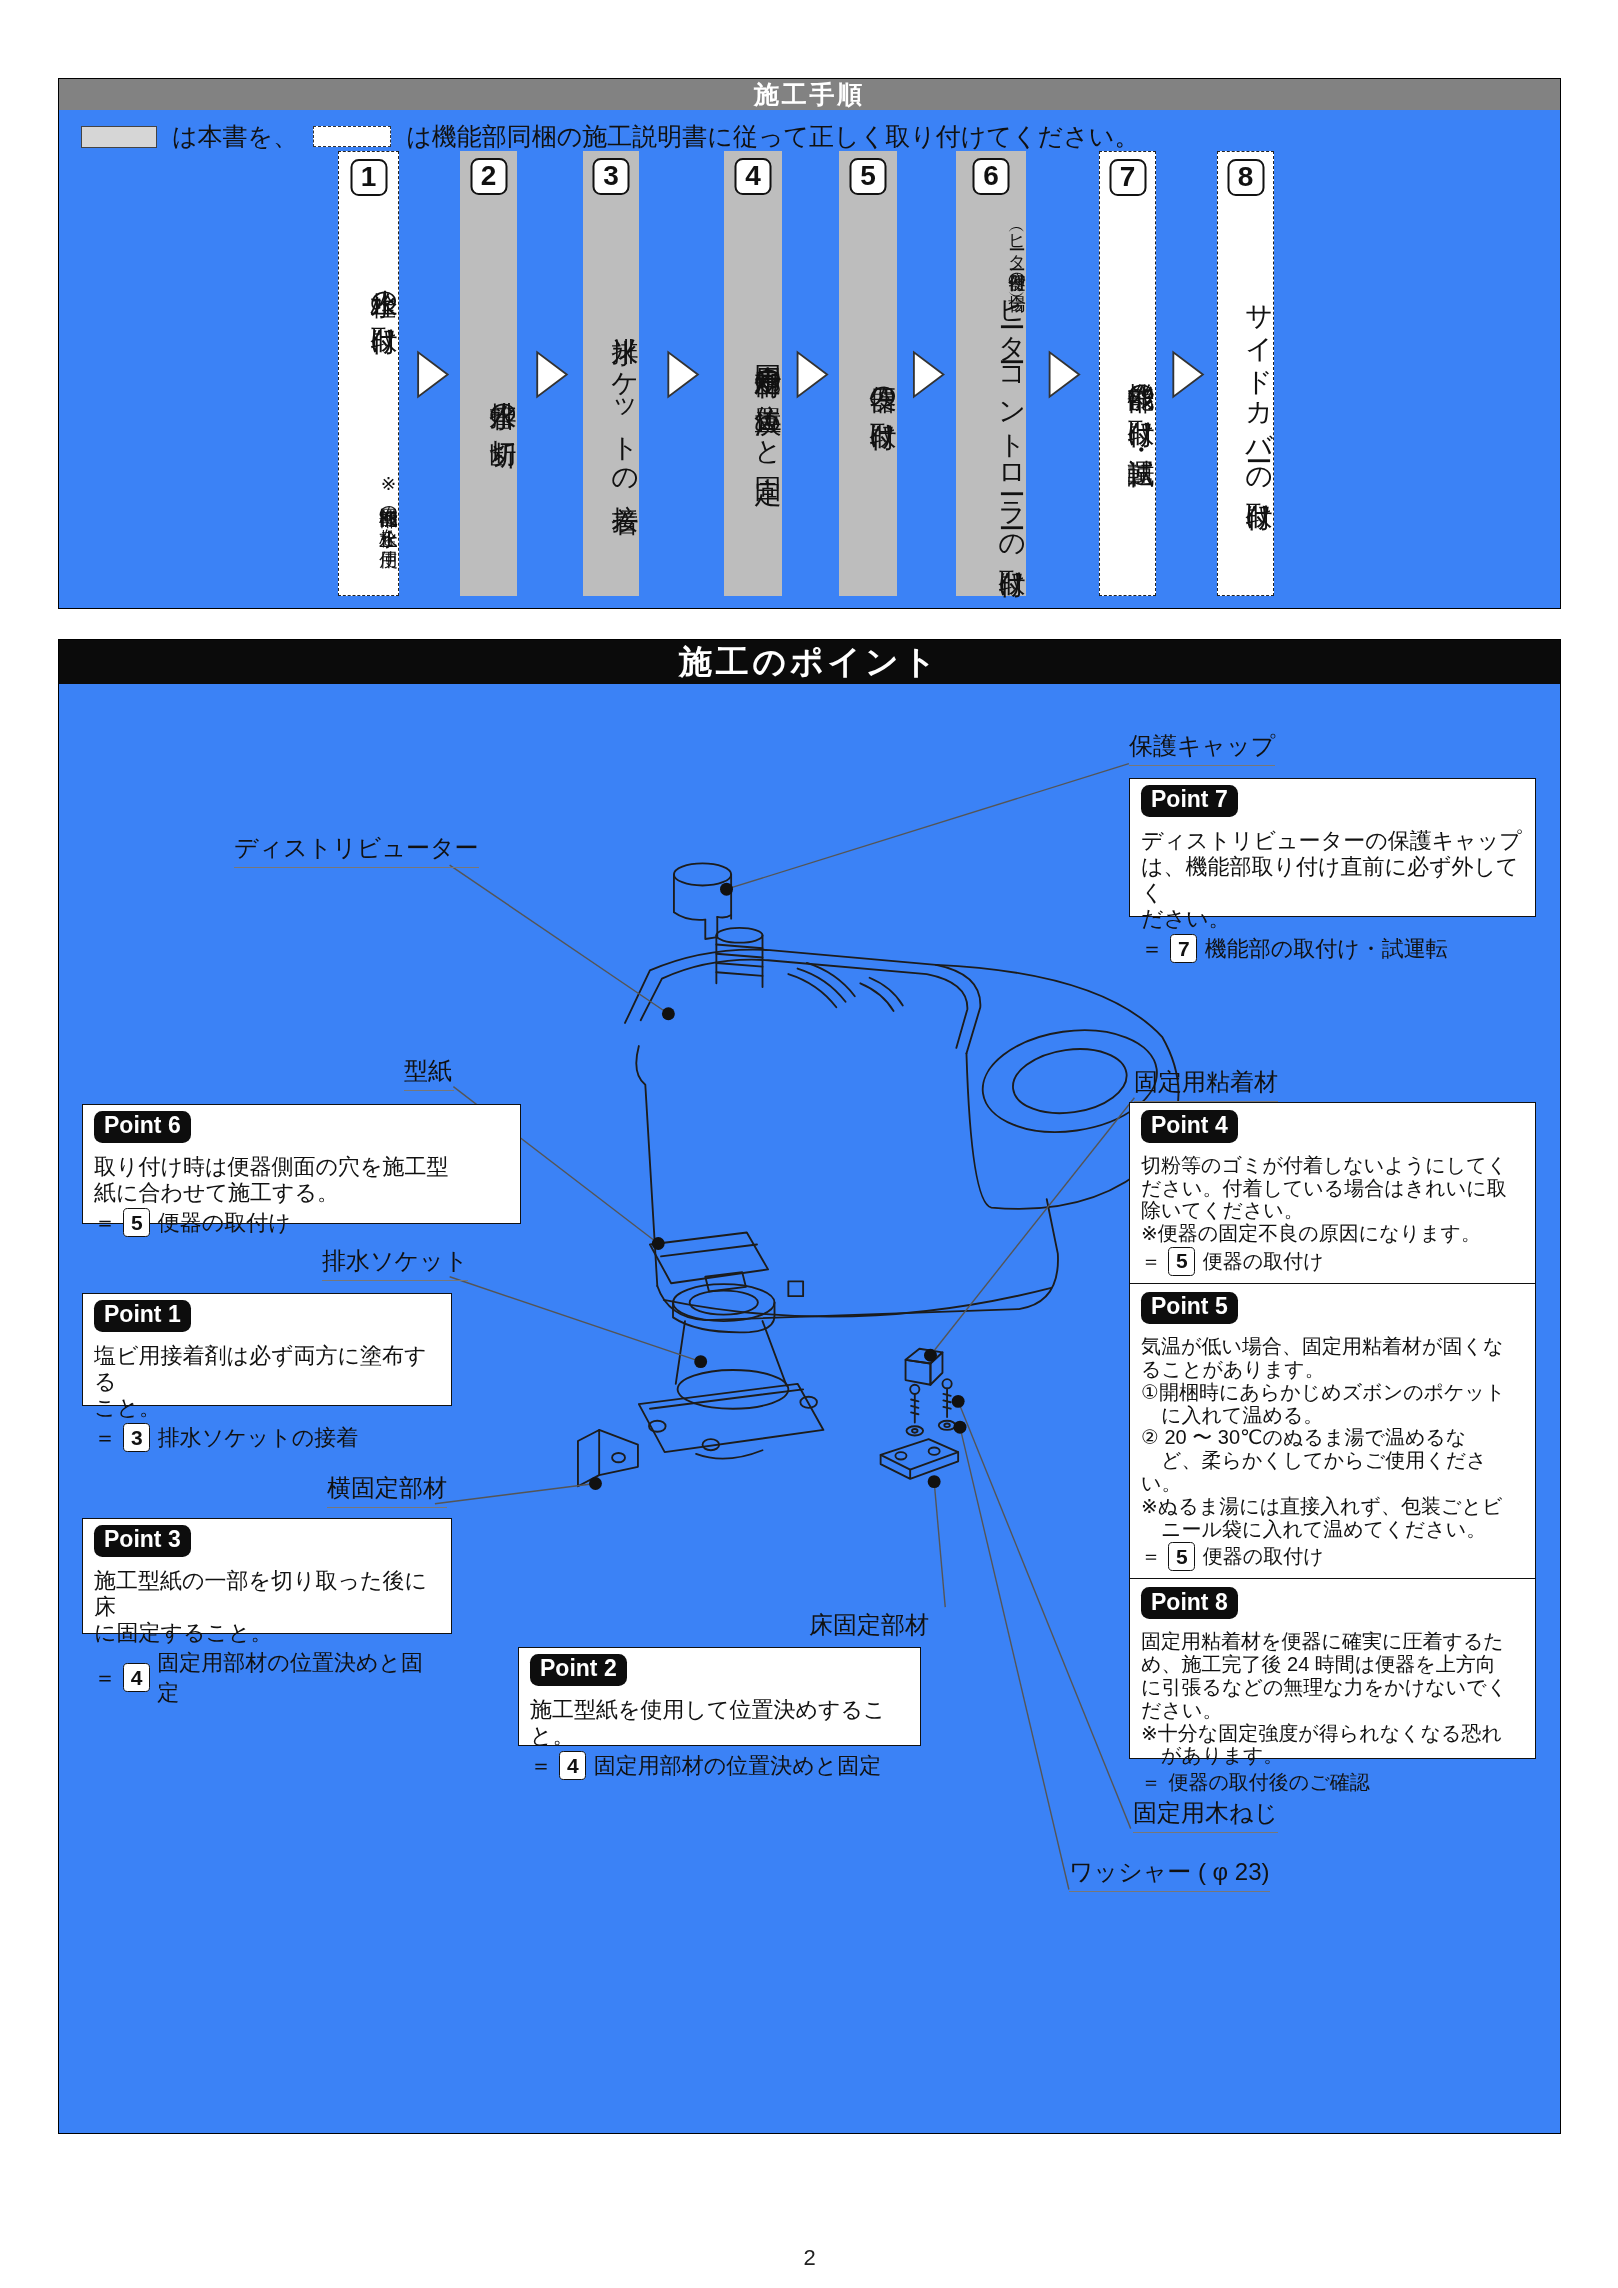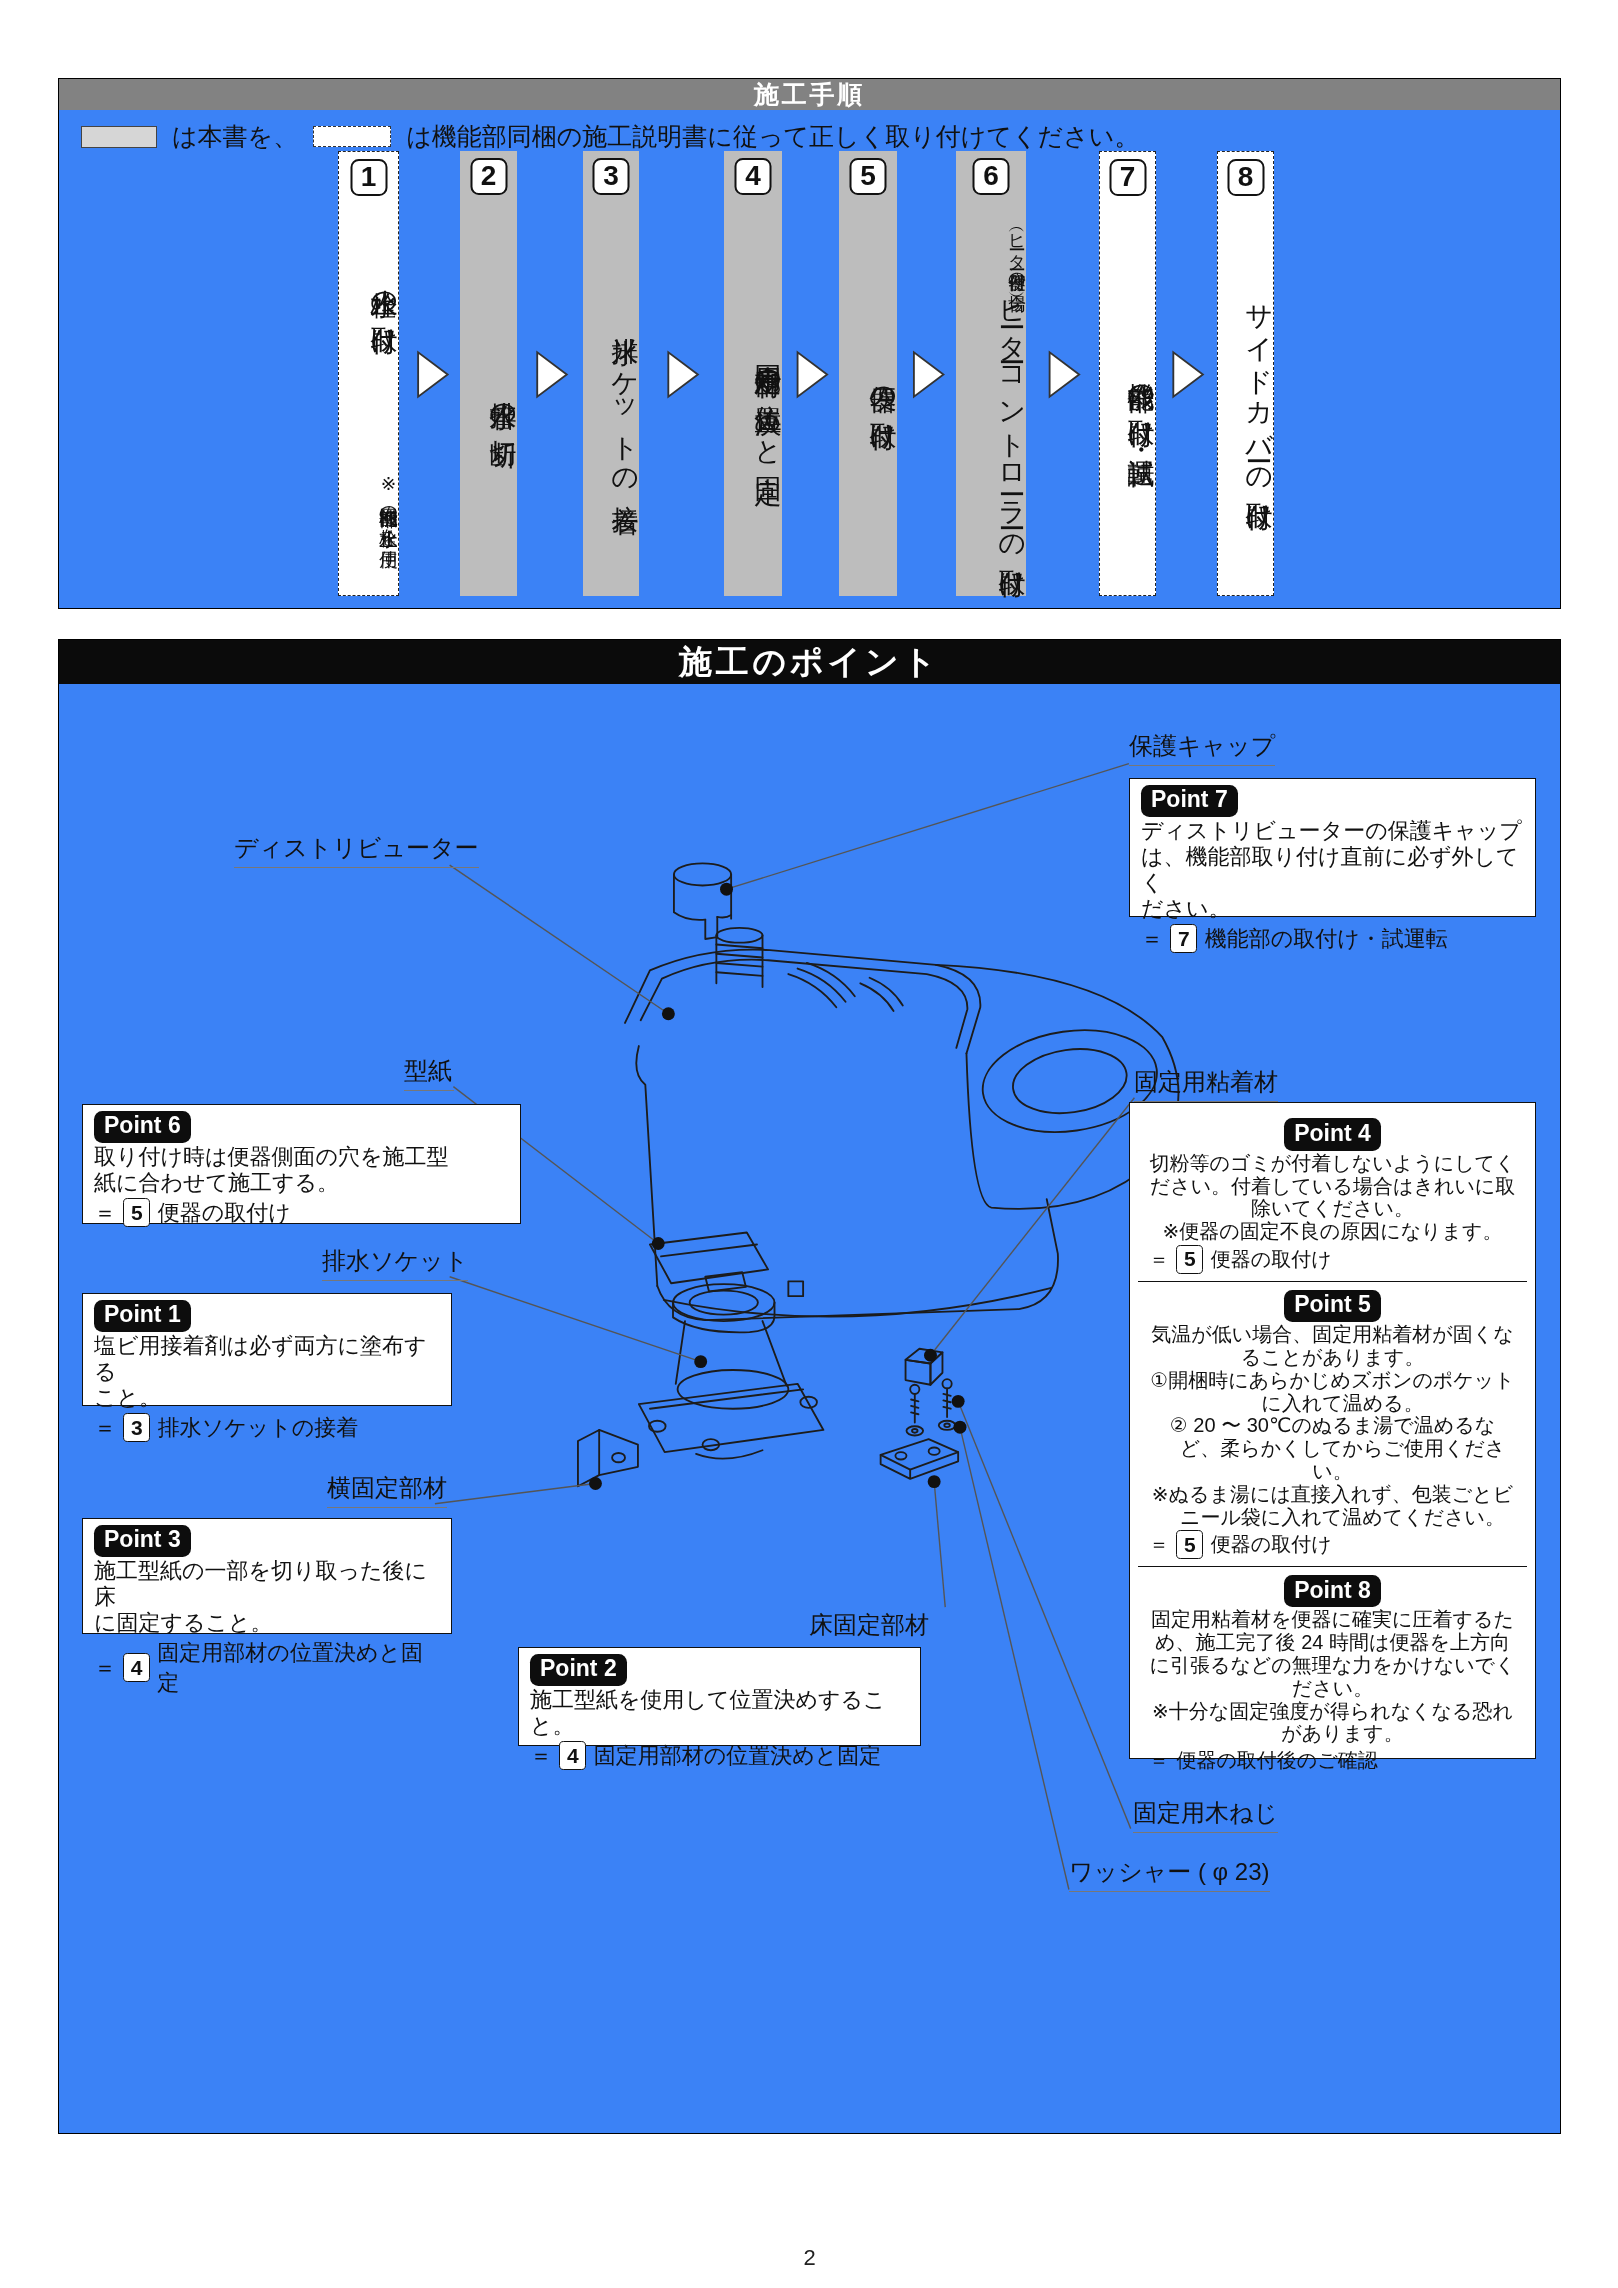--- a/index.html
+++ b/index.html
@@ -20,24 +20,24 @@
   .stepnum{position:absolute;top:6.5px;left:50%;transform:translateX(-50%);width:37px;height:37px;background:#fff;border:2.8px solid #111;border-radius:8.3px;display:flex;align-items:center;justify-content:center;font-size:28px;font-weight:bold;box-sizing:border-box;}
   .vtext{position:absolute;top:57px;left:0;width:100%;height:386px;writing-mode:vertical-rl;display:flex;justify-content:center;font-size:27px;line-height:1.08;letter-spacing:1.8px;}
   .vtext .main{display:inline-block;}
   .vtext .note{display:inline-block;font-size:18.5px;letter-spacing:0;}
   .vtext .note:empty{display:none;}
   .note.low{padding-top:131px;}
   .note.paren{font-size:17.5px;padding-top:3.7px;}
   
   .lbl{position:absolute;font-size:24px;padding-bottom:2.8px;border-bottom:0.9px solid #777;white-space:nowrap;}
   .pbox{position:absolute;border:1.8px solid #111;background:#fff;box-sizing:border-box;padding:5.5px 11px;}
-  .pbox.tall{padding:8px;text-align:center;}
+  .pbox.tall{padding:0;}
   .psec{box-sizing:border-box;padding:7.4px 11px;}
   .psec + .psec{border-top:1.8px solid #111;}
-  .pbadge{display:inline-block;background:#0d0d0d;color:#fff;font-size:23px;font-weight:bold;padding:1.8px 10px 3.7px;border-radius:8.3px;margin-bottom:1px;}
+  .pbadge{display:inline-block;background:#0d0d0d;color:#fff;font-size:23px;font-weight:bold;padding:1.8px 10px 3.7px;border-radius:8.3px;margin-bottom:11px;}
   .pbody{font-size:22px;line-height:1.18;white-space:pre-line;}
   .pbox.tall .pbody{font-size:20px;line-height:1.14;}
   .pref{display:flex;align-items:center;gap:7.4px;font-size:22px;margin-top:1.8px;}
   .pbox.tall .pref{font-size:20px;}
   .numbox{display:inline-flex;align-items:center;justify-content:center;width:27px;height:29px;border:1.8px solid #111;border-radius:4.6px;font-weight:bold;font-size:21px;background:#fff;box-sizing:border-box;}
   .numbox:empty{display:none;}
   svg{position:absolute;left:0;top:0;}
   .pageno{position:absolute;left:0;top:2245px;width:100%;text-align:center;font-size:22px;color:#222;}
 </style>
 </head>

